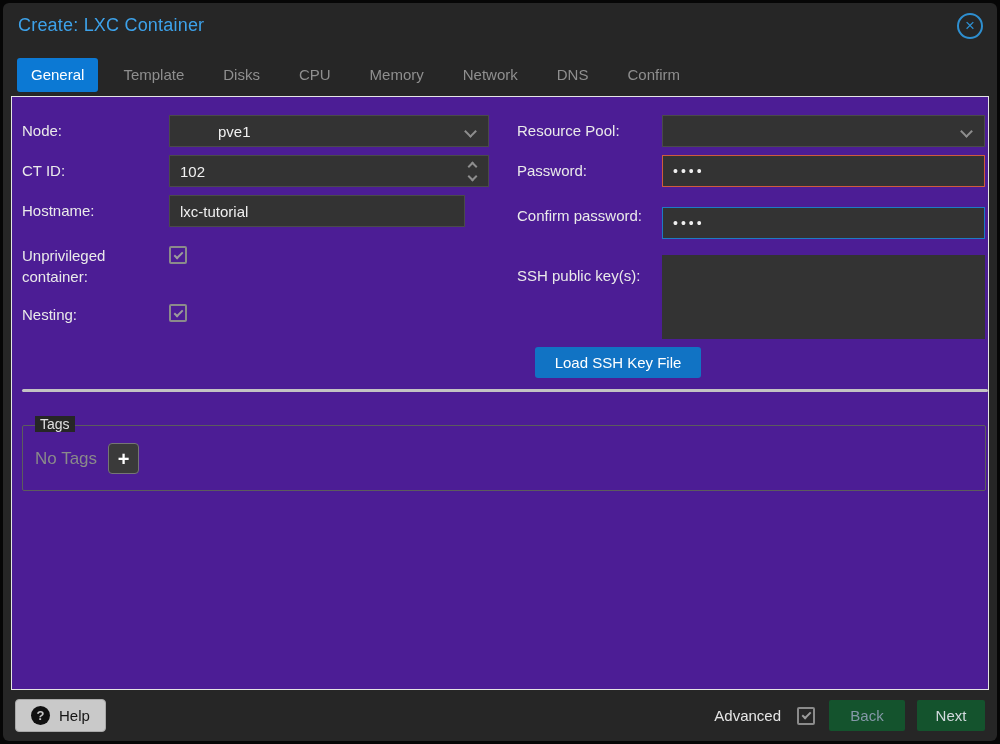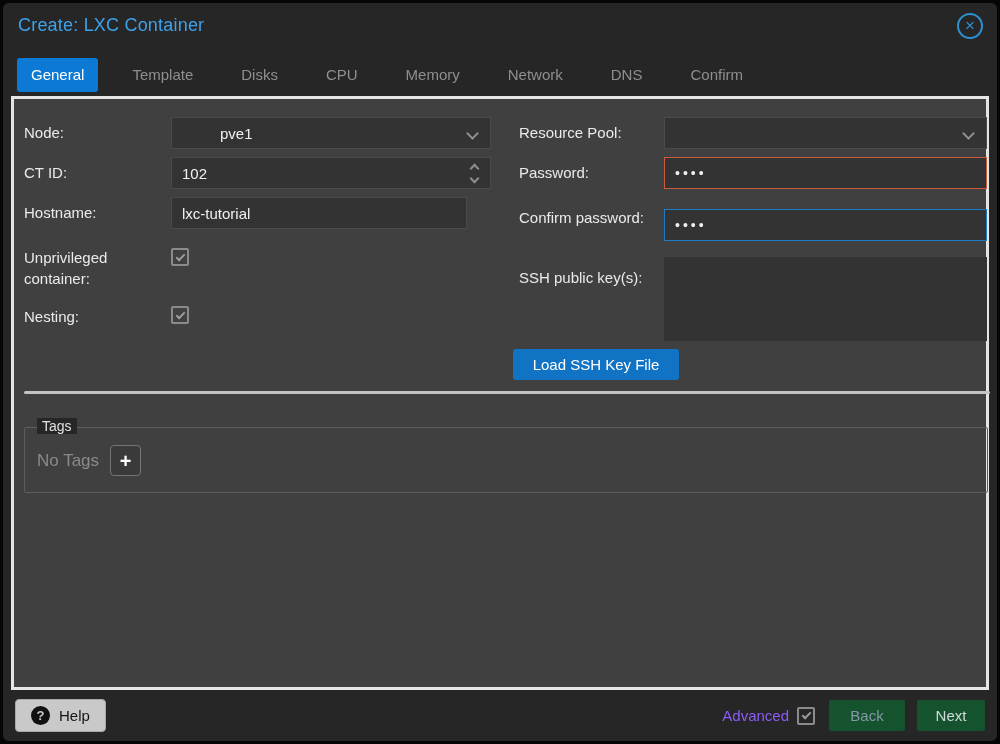--- a/index.html
+++ b/index.html
@@ -19,30 +19,30 @@
     position:absolute; left:15px; top:12px;
     font-size:18px; color:#3da2ea; letter-spacing:.2px;
   }
   .close-btn {
     position:absolute; right:14px; top:10px;
     width:26px; height:26px; border:2px solid #2e8fd0; border-radius:50%;
     color:#2e8fd0; font-size:17px; line-height:21px; text-align:center;
     cursor:pointer;
   }
   
-  .tabbar { position:absolute; left:14px; top:55px; display:flex; gap:20px; }
+  .tabbar { position:absolute; left:14px; top:55px; display:flex; gap:11px; }
   .tab {
     height:34px; line-height:34px; padding:0 14px;
     font-size:15px; color:#8f8f8f; border-radius:3px; cursor:pointer;
   }
   .tab.active { background:#0c79d4; color:#ffffff; }
   
   .panel {
     position:absolute; left:8px; right:8px; top:93px; bottom:51px;
-    background:#404040; border:3px solid #e5e5e5;
+    background:#4c1d95; border:1px solid #e5e5e5;
   }
   .flabel {
     position:absolute; color:#eaeaea; font-size:15px; line-height:21px; width:140px;
   }
   .flabel.vcenter { line-height:32px; }
   .field {
     position:absolute; height:32px; background:#333333;
     border:1px solid #4a4a4a; color:#f0f0f0; font-size:15px;
     padding:0 10px; display:flex; align-items:center;
   }
@@ -111,21 +111,21 @@
     display:flex; align-items:center; gap:9px;
     background:#c9c9c9; border:1px solid #a8a8a8; border-radius:4px;
     height:33px; padding:0 15px; color:#151515; font-size:15px; cursor:pointer;
   }
   .help-icon {
     width:19px; height:19px; border-radius:50%; background:#111111;
     color:#c9c9c9; font-size:13px; font-weight:bold;
     display:flex; align-items:center; justify-content:center;
   }
   .footer-right { margin-left:auto; display:flex; align-items:center; }
-  .advanced-label { color:#8b5cf6; font-size:15px; margin-right:8px; }
+  .advanced-label { color:#e5e5e5; font-size:15px; margin-right:16px; }
   .footer .checkbox { position:static; }
   .btn-footer {
     height:31px; border:none; border-radius:2px; background:#14532d;
     font-size:15px; font-family:"Liberation Sans", sans-serif; cursor:pointer;
   }
   .btn-back { width:76px; margin-left:14px; color:#8598a8; }
   .btn-next { width:68px; margin-left:12px; color:#d3dade; }
 </style>
 </head>
 <body>
@@ -184,21 +184,21 @@
 
     <div class="flabel vcenter" style="left:505px; top:58px; width:135px;">Password:</div>
     <input type="text" class="field pwd invalid" style="left: 650px; top: 58px; width: 323px;" value="••••">
 
     <div class="flabel" style="left:505px; top:108px; width:135px;">Confirm password:</div>
     <input type="text" class="field pwd focused" style="left: 650px; top: 110px; width: 323px;" value="••••">
 
     <div class="flabel" style="left:505px; top:168px; width:130px;">SSH public key(s):</div>
     <textarea class="ssh-textarea" style="left: 650px; top: 158px; width: 323px; height: 84px;" value=""></textarea>
 
-    <button class="btn-blue" style="left:499px; top:250px; width:166px; height:31px;">Load SSH Key File</button>
+    <button class="btn-blue" style="left:523px; top:250px; width:166px; height:31px;">Load SSH Key File</button>
 
     <div class="divider" style="left:10px; top:292px; width:966px;"></div>
 
     <div class="tags-box" style="left:10px; top:328px; width:964px; height:66px;">
       <span class="tags-legend">Tags</span>
       <div class="tags-row">
         <span class="no-tags">No Tags</span>
         <div class="add-tag-btn">
           <span>+</span>
         </div>

